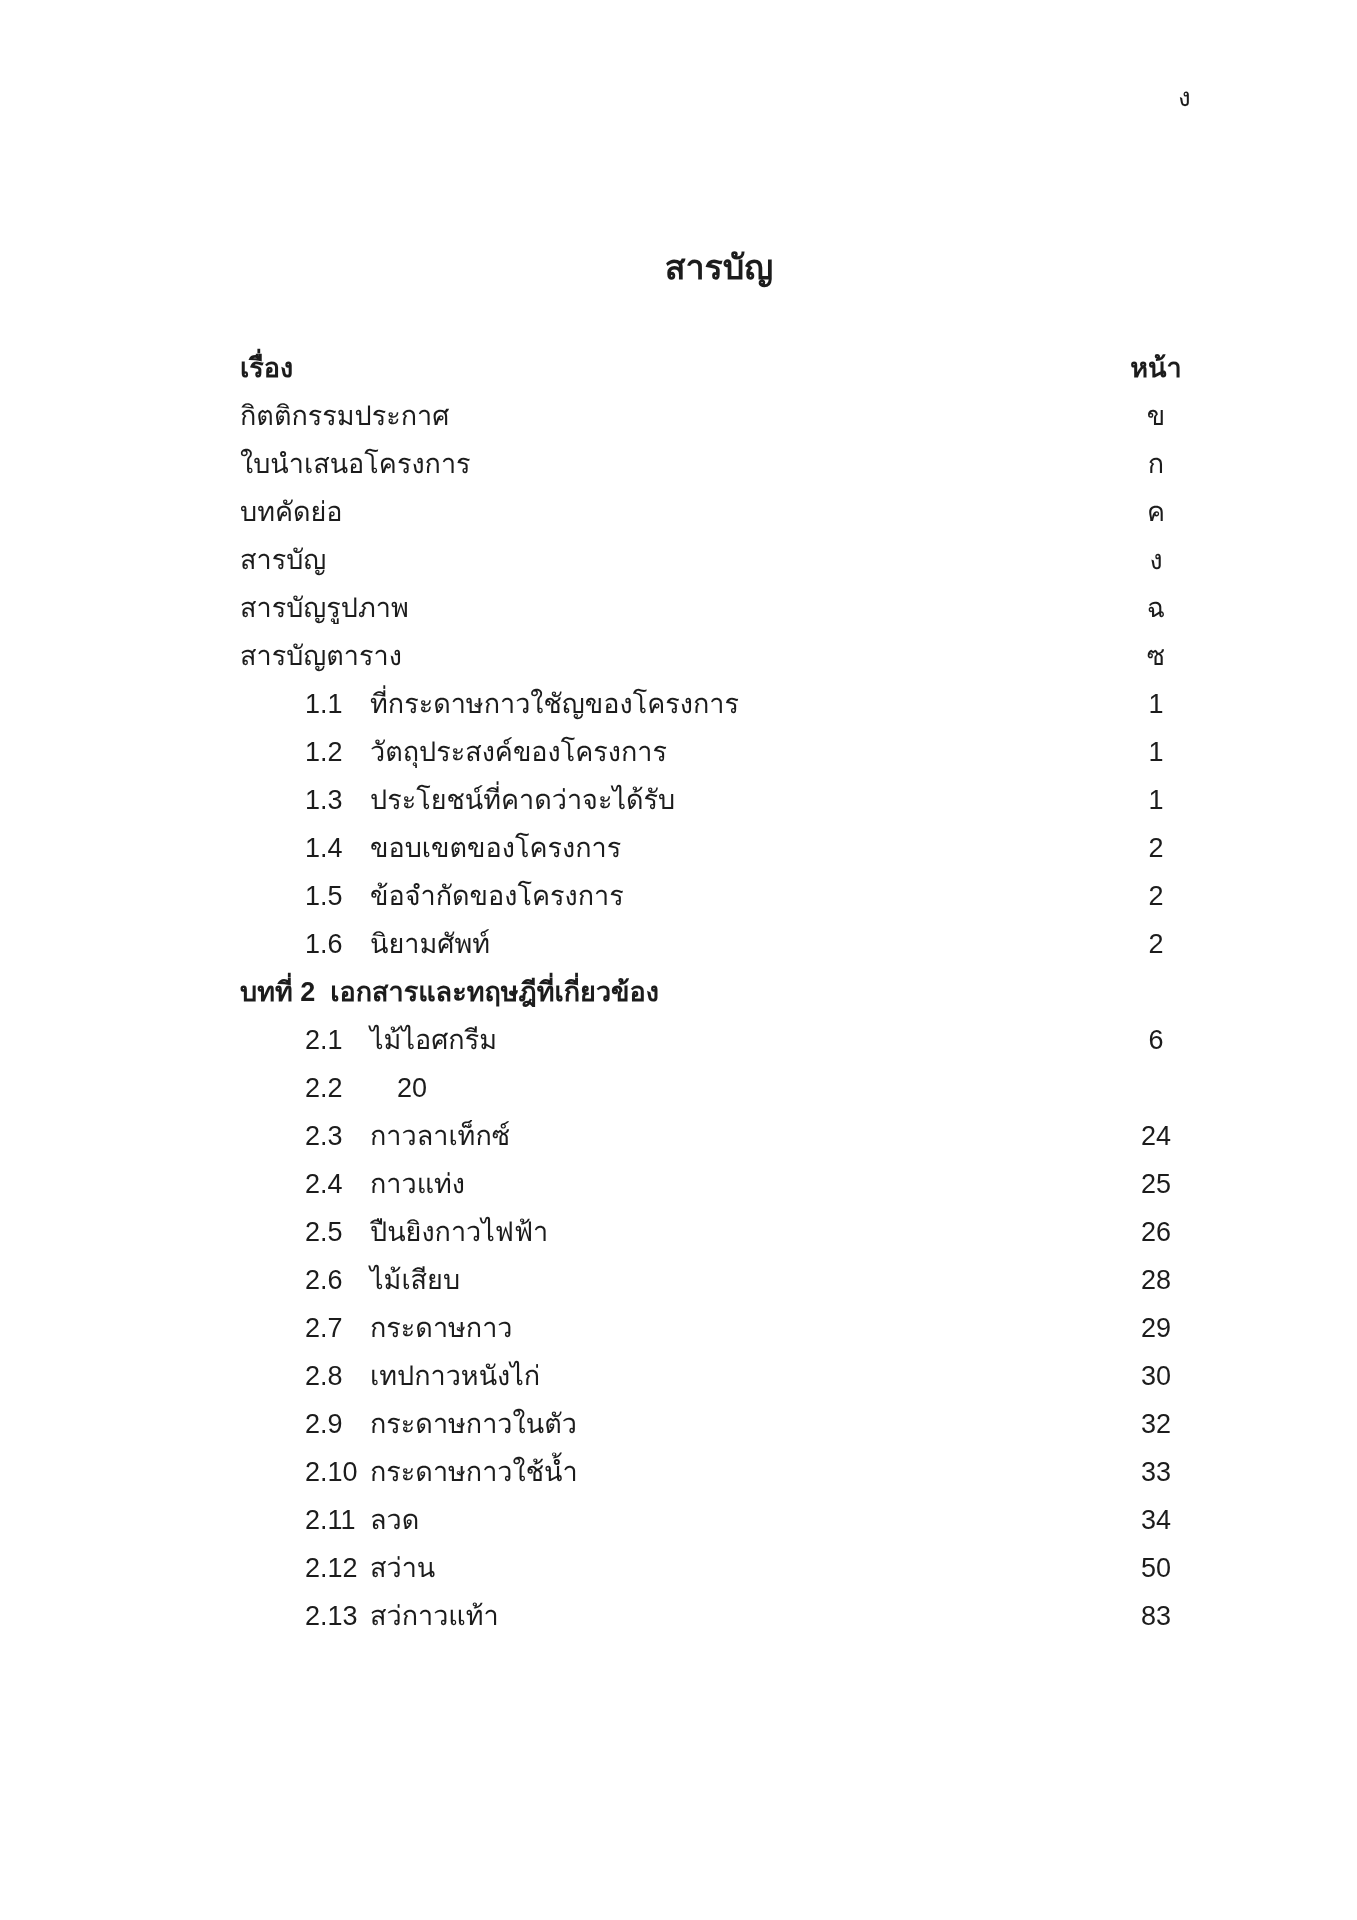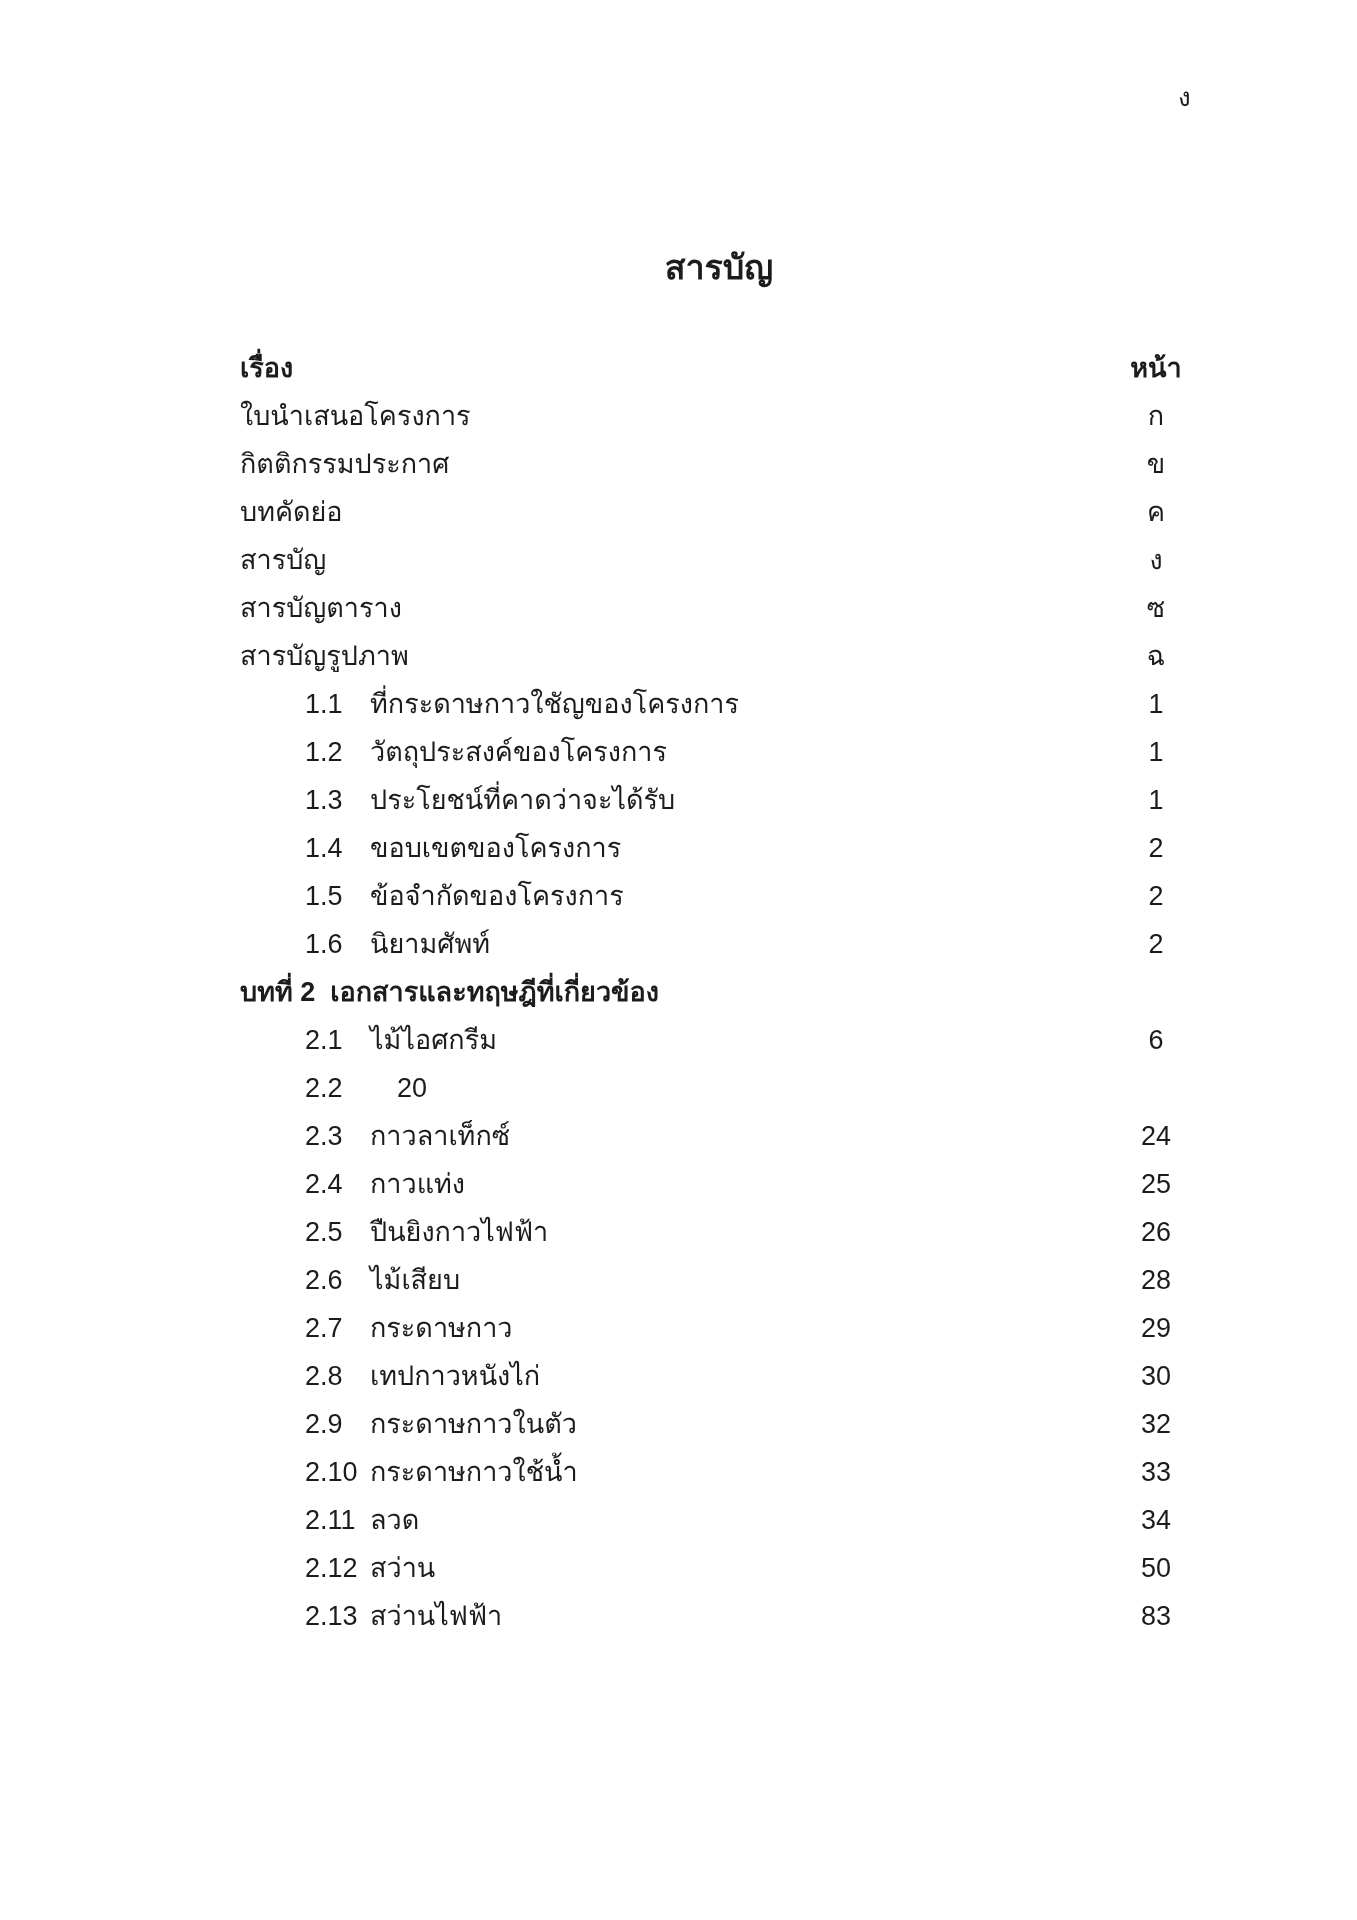--- a/index.html
+++ b/index.html
@@ -79,47 +79,47 @@
   <h1 class="doc-title">สารบัญ</h1>
 
   <div class="toc">
     <div class="row header-row">
       <span class="label">เรื่อง</span>
       <span class="page-cell">หน้า</span>
     </div>
     <div id="toc-rows">
         <div class="row item">
     
+    <span class="label">กิตติกรรมประกาศ</span>
+    <span class="page-cell">ข</span>
+  </div>
+        <div class="row item">
+    
     <span class="label">ใบนำเสนอโครงการ</span>
     <span class="page-cell">ก</span>
   </div>
         <div class="row item">
     
-    <span class="label">กิตติกรรมประกาศ</span>
-    <span class="page-cell">ข</span>
-  </div>
-        <div class="row item">
-    
     <span class="label">บทคัดย่อ</span>
     <span class="page-cell">ค</span>
   </div>
         <div class="row item">
     
     <span class="label">สารบัญ</span>
     <span class="page-cell">ง</span>
   </div>
         <div class="row item">
     
+    <span class="label">สารบัญรูปภาพ</span>
+    <span class="page-cell">ฉ</span>
+  </div>
+        <div class="row item">
+    
     <span class="label">สารบัญตาราง</span>
     <span class="page-cell">ซ</span>
-  </div>
-        <div class="row item">
-    
-    <span class="label">สารบัญรูปภาพ</span>
-    <span class="page-cell">ฉ</span>
   </div>
         <div class="row sub">
     <span class="num">1.1</span>
     <span class="label">ที่กระดาษกาวใชัญของโครงการ</span>
     <span class="page-cell">1</span>
   </div>
         <div class="row sub">
     <span class="num">1.2</span>
     <span class="label">วัตถุประสงค์ของโครงการ</span>
     <span class="page-cell">1</span>
@@ -203,18 +203,18 @@
     <span class="label">ลวด</span>
     <span class="page-cell">34</span>
   </div>
         <div class="row sub">
     <span class="num">2.12</span>
     <span class="label">สว่าน</span>
     <span class="page-cell">50</span>
   </div>
         <div class="row sub">
     <span class="num">2.13</span>
-    <span class="label">สว่านไฟฟ้า</span>
+    <span class="label">สว่กาวแท้า</span>
     <span class="page-cell">83</span>
   </div>
       </div>
   </div>
 </div>
 
 </body></html>

